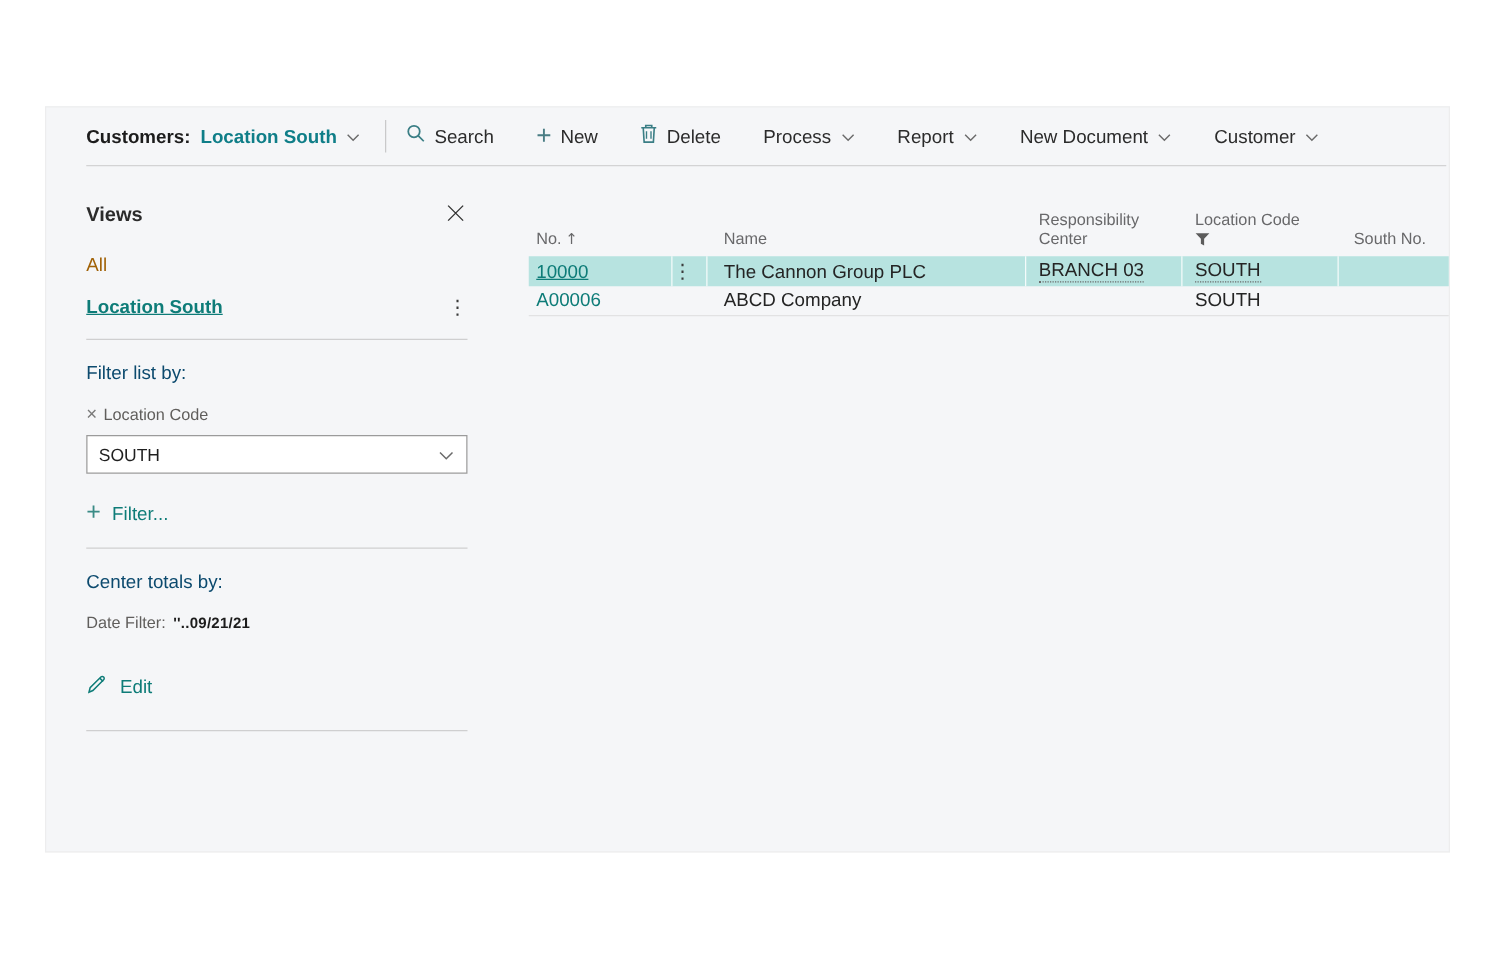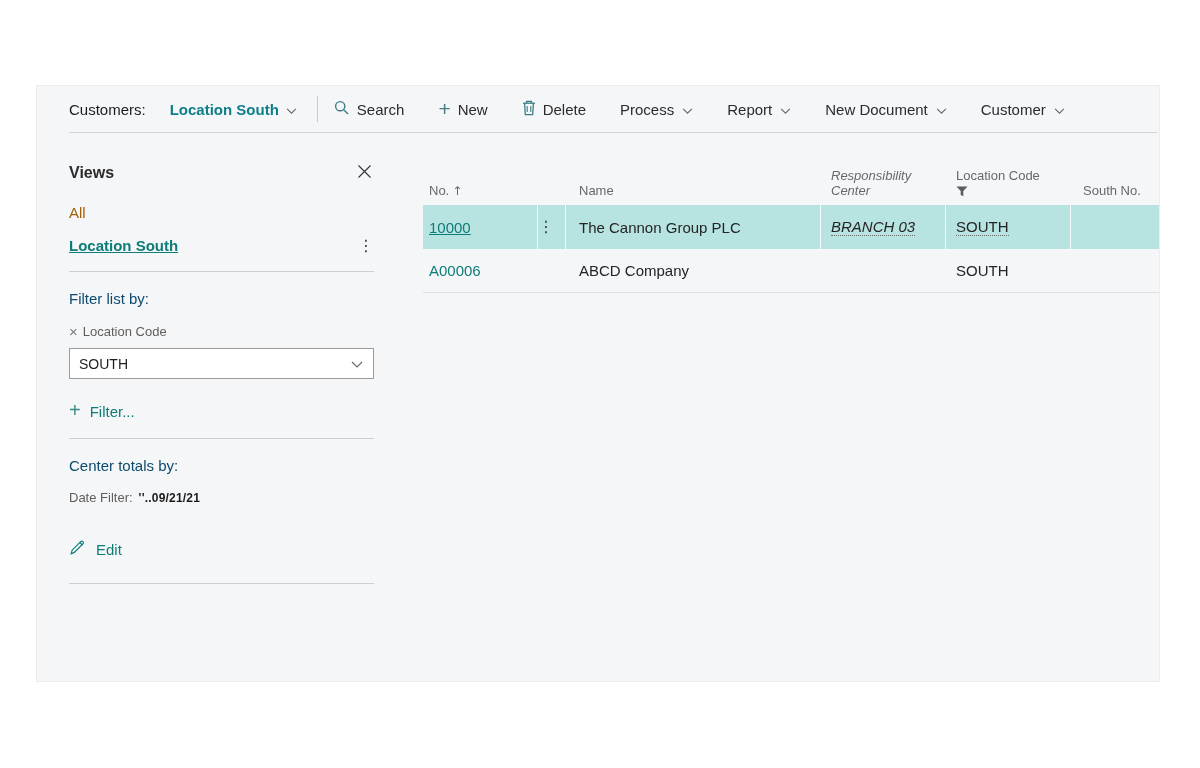--- a/index.html
+++ b/index.html
@@ -6,21 +6,21 @@
   html,body { width:1200px; height:768px; background:#ffffff;
     font-family:"Liberation Sans","DejaVu Sans",sans-serif; color:#242424; overflow:hidden; }
 
   .card { position:absolute; left:36px; top:85px; width:1124px; height:597px;
     background:#f5f6f8; border:1px solid #ededee; }
 
   
   .toolbar { display:flex; align-items:center; height:46px; padding-left:32px;
     font-size:15px; color:#2b2b2b; }
   .toolbar-rule { position:absolute; left:32px; right:2px; top:46px; border-top:1px solid #d3d3d4; }
-  .ctx-label { font-weight:normal; color:#1c1c1c; margin-right:24px; }
+  .ctx-label { font-weight:bold; color:#1c1c1c; margin-right:8px; }
   .view-selector { display:flex; align-items:center; gap:7px; color:#0f7e88; font-weight:bold; cursor:pointer; }
   .vdivider { width:1px; height:26px; background:#c9c9ca; margin:0 16px 0 20px; }
   .tb-actions { display:flex; align-items:center; }
   .tb-btn { display:flex; align-items:center; gap:7px; cursor:pointer; white-space:nowrap; }
   .tb-btn + .tb-btn { margin-left:34px; }
   .tb-btn .chev { margin-left:1px; }
   .icon-teal { color:#3a7e85; }
   .plus-glyph { font-size:21px; font-weight:300; color:#4a7d84; line-height:1; position:relative; top:-1px; }
 
   
@@ -49,26 +49,26 @@
     color:#0e7c78; cursor:pointer; }
   .pane-bottom-divider { border:none; border-top:1px solid #cfcfd0; margin-top:24px; }
 
   
   .grid { position:absolute; left:386px; top:65px; width:736px; }
   .grid-head { display:flex; align-items:flex-end; height:54px; padding-bottom:7px;
     font-size:13px; color:#68686a; }
   .col-no    { width:115px; padding-left:6px; }
   .col-menu  { width:28px; text-align:center; }
   .col-name  { width:255px; padding-left:13px; }
-  .col-resp  { width:125px; padding-left:10px;font-style:italic; }
+  .col-resp  { width:125px; padding-left:10px; }
   .col-loc   { width:125px; padding-left:10px; }
   .col-phone { width:88px;  padding-left:12px; }
   .hdr-stack { display:flex; flex-direction:column; gap:2px; }
   .sort-arrow { font-family:"DejaVu Sans",sans-serif; font-size:12px; color:#68686a; margin-left:3px; }
-  .grid-row { display:flex; align-items:center; height:44px; font-size:15px; color:#242424; }
+  .grid-row { display:flex; align-items:center; height:24px; font-size:15px; color:#242424; }
   .row-selected { background:#b7e3e0; }
   .row-selected > div { height:100%; display:flex; align-items:center; border-right:1px solid rgba(255,255,255,.85); }
   .row-selected > .col-phone { border-right:none; }
   .row-plain { border-bottom:1px solid #e2e2e3; }
   .cell-link { color:#0e7c78; cursor:pointer; }
   .cell-link.u { text-decoration:underline; }
   .drill { border-bottom:1px dotted #6b6b6b; cursor:pointer; }
   .funnel-wrap { height:13px; display:flex; align-items:center; }
 </style>
 </head>

